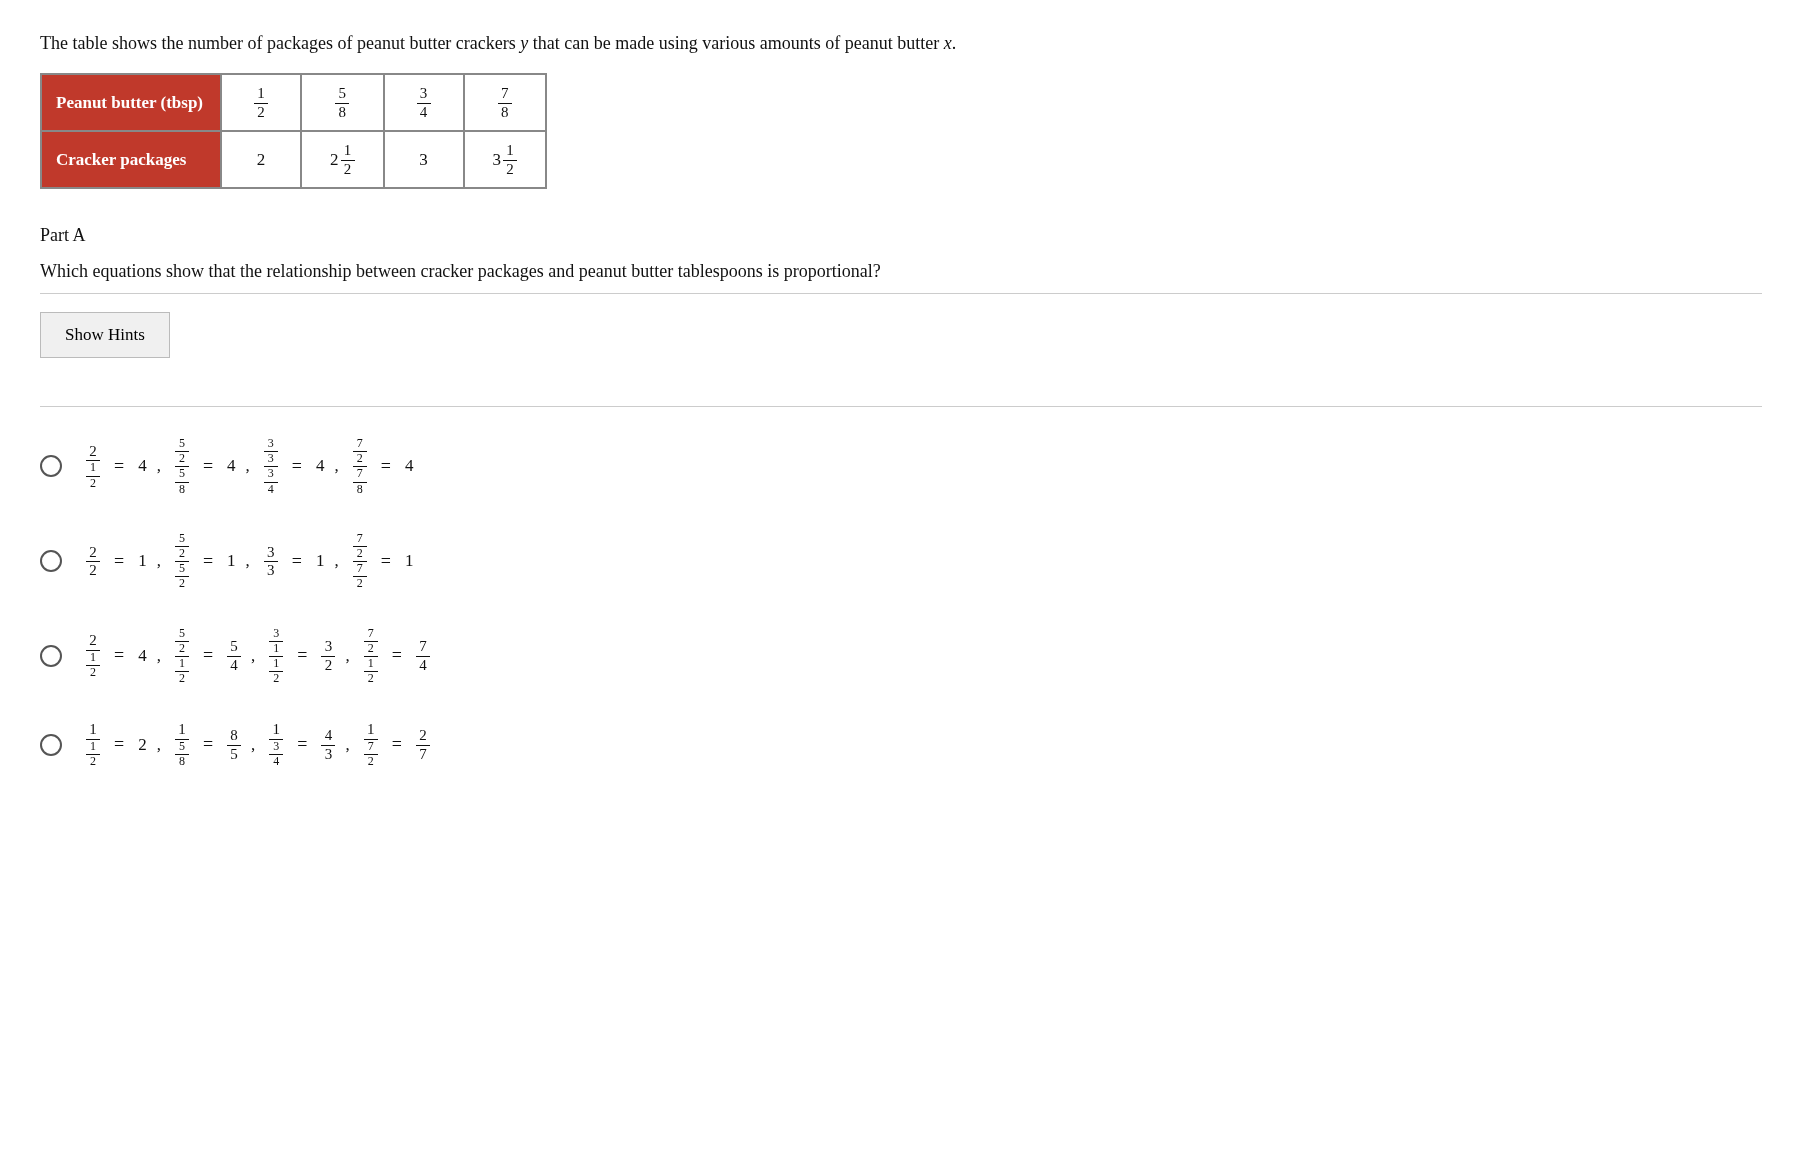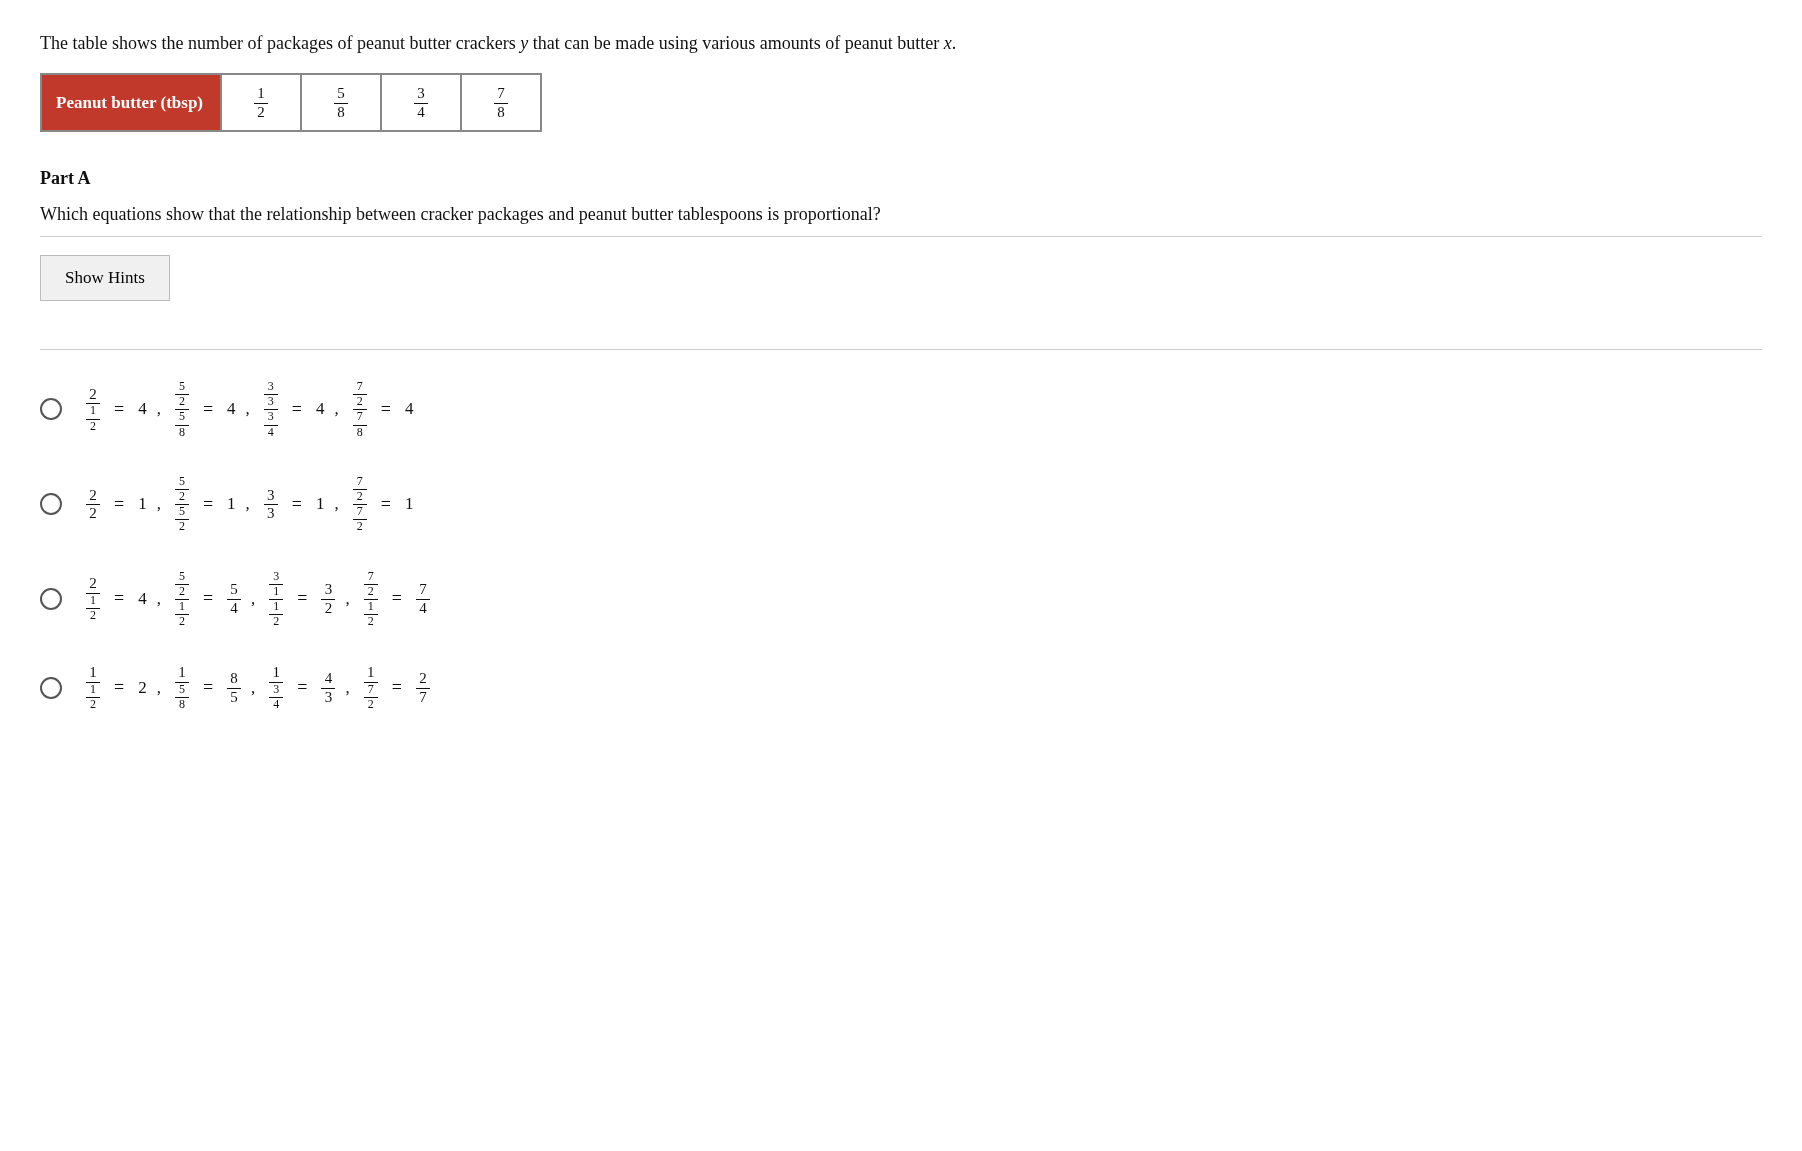--- a/index.html
+++ b/index.html
@@ -34,21 +34,21 @@
       background-color: #c0392b;
       color: #fff;
       font-weight: bold;
       text-align: left;
       padding-left: 14px;
       padding-right: 14px;
       min-width: 180px;
     }
 
     .part-label {
-      font-weight: bold;
+      font-weight: normal;
       font-size: 18px;
       margin-bottom: 12px;
     }
 
     .question-text {
       font-size: 18px;
       line-height: 1.5;
     }
 
     .divider {
@@ -177,20 +177,37 @@
             <span class="den">4</span>
           </span>
     </td>
     <td>
       <span class="frac">
             <span class="num">7</span>
             <span class="den">8</span>
           </span>
     </td>
   </tr>
+  <tr>
+    <td class="row-header">Cracker packages</td>
+    <td>2</td>
+    <td>
+      <span class="mixed">2<span class="frac">
+              <span class="num">1</span>
+              <span class="den">2</span>
+            </span></span>
+    </td>
+    <td>3</td>
+    <td>
+      <span class="mixed">3<span class="frac">
+              <span class="num">1</span>
+              <span class="den">2</span>
+            </span></span>
+    </td>
+  </tr>
 </tbody>
   </table>
 
 
 <p class="part-label">Part A</p>
 <p class="question-text">Which equations show that the relationship between cracker packages and peanut butter tablespoons is proportional?</p>
 
 <hr class="divider">
 
 

